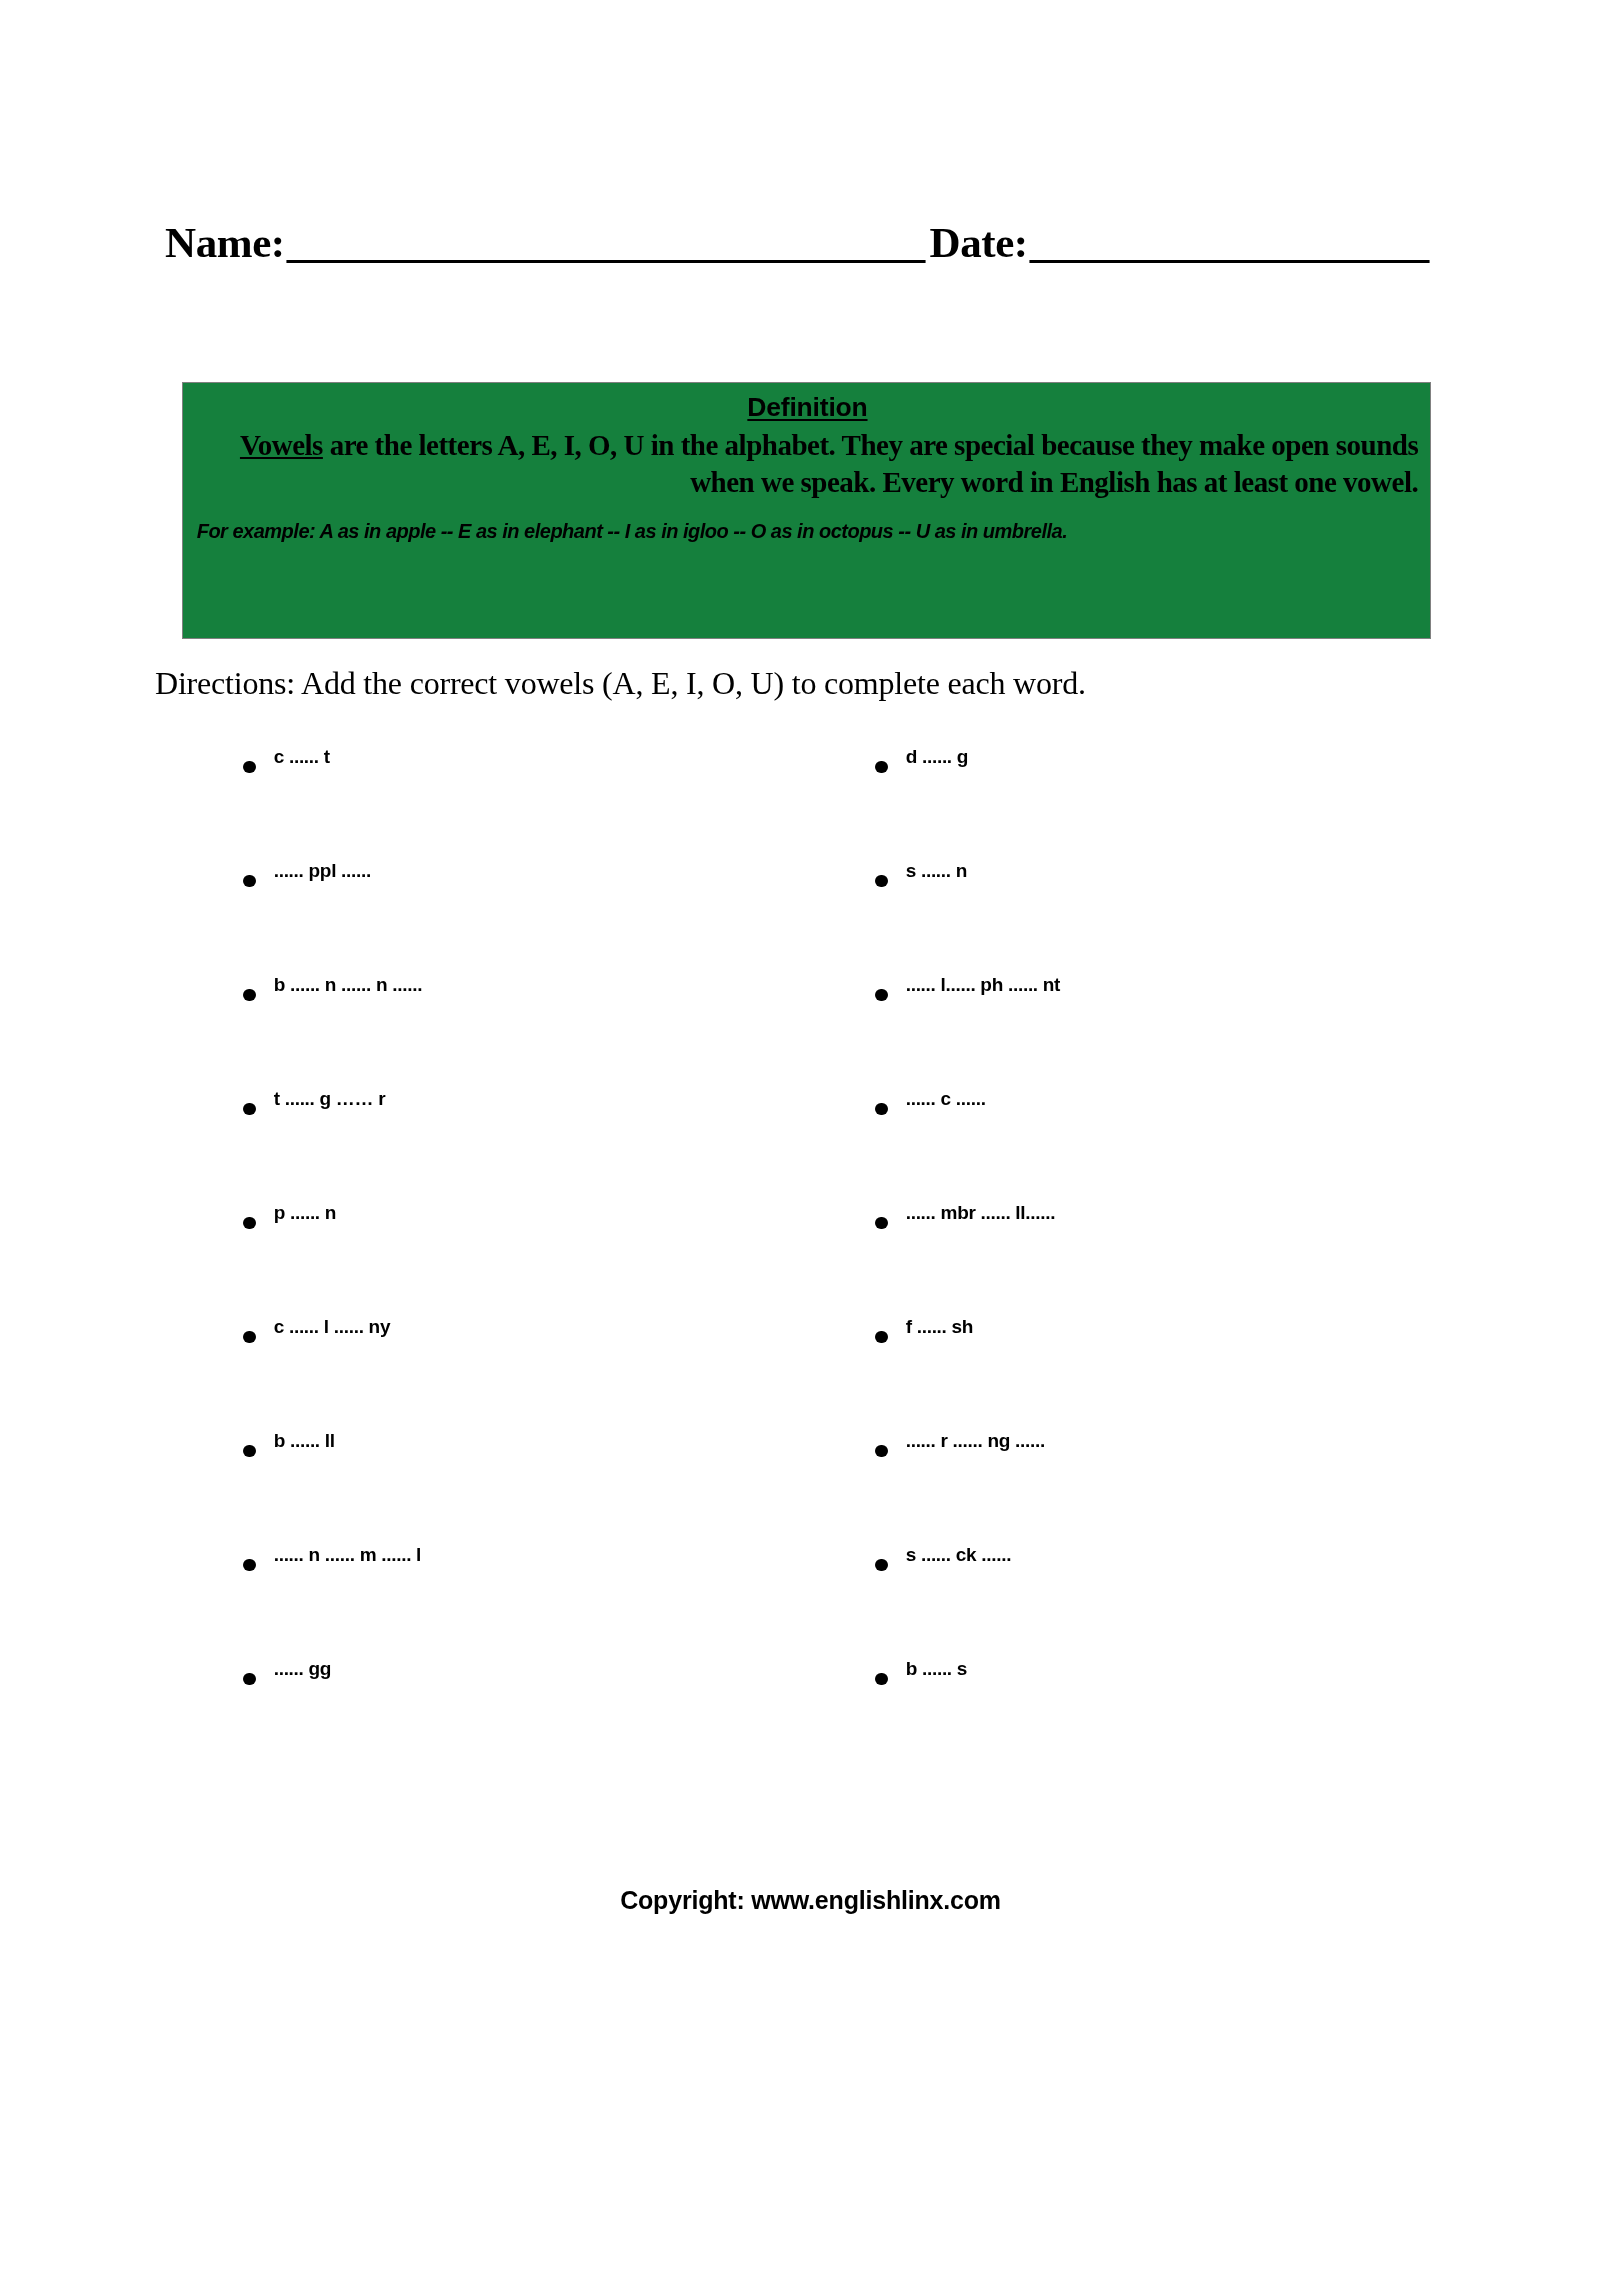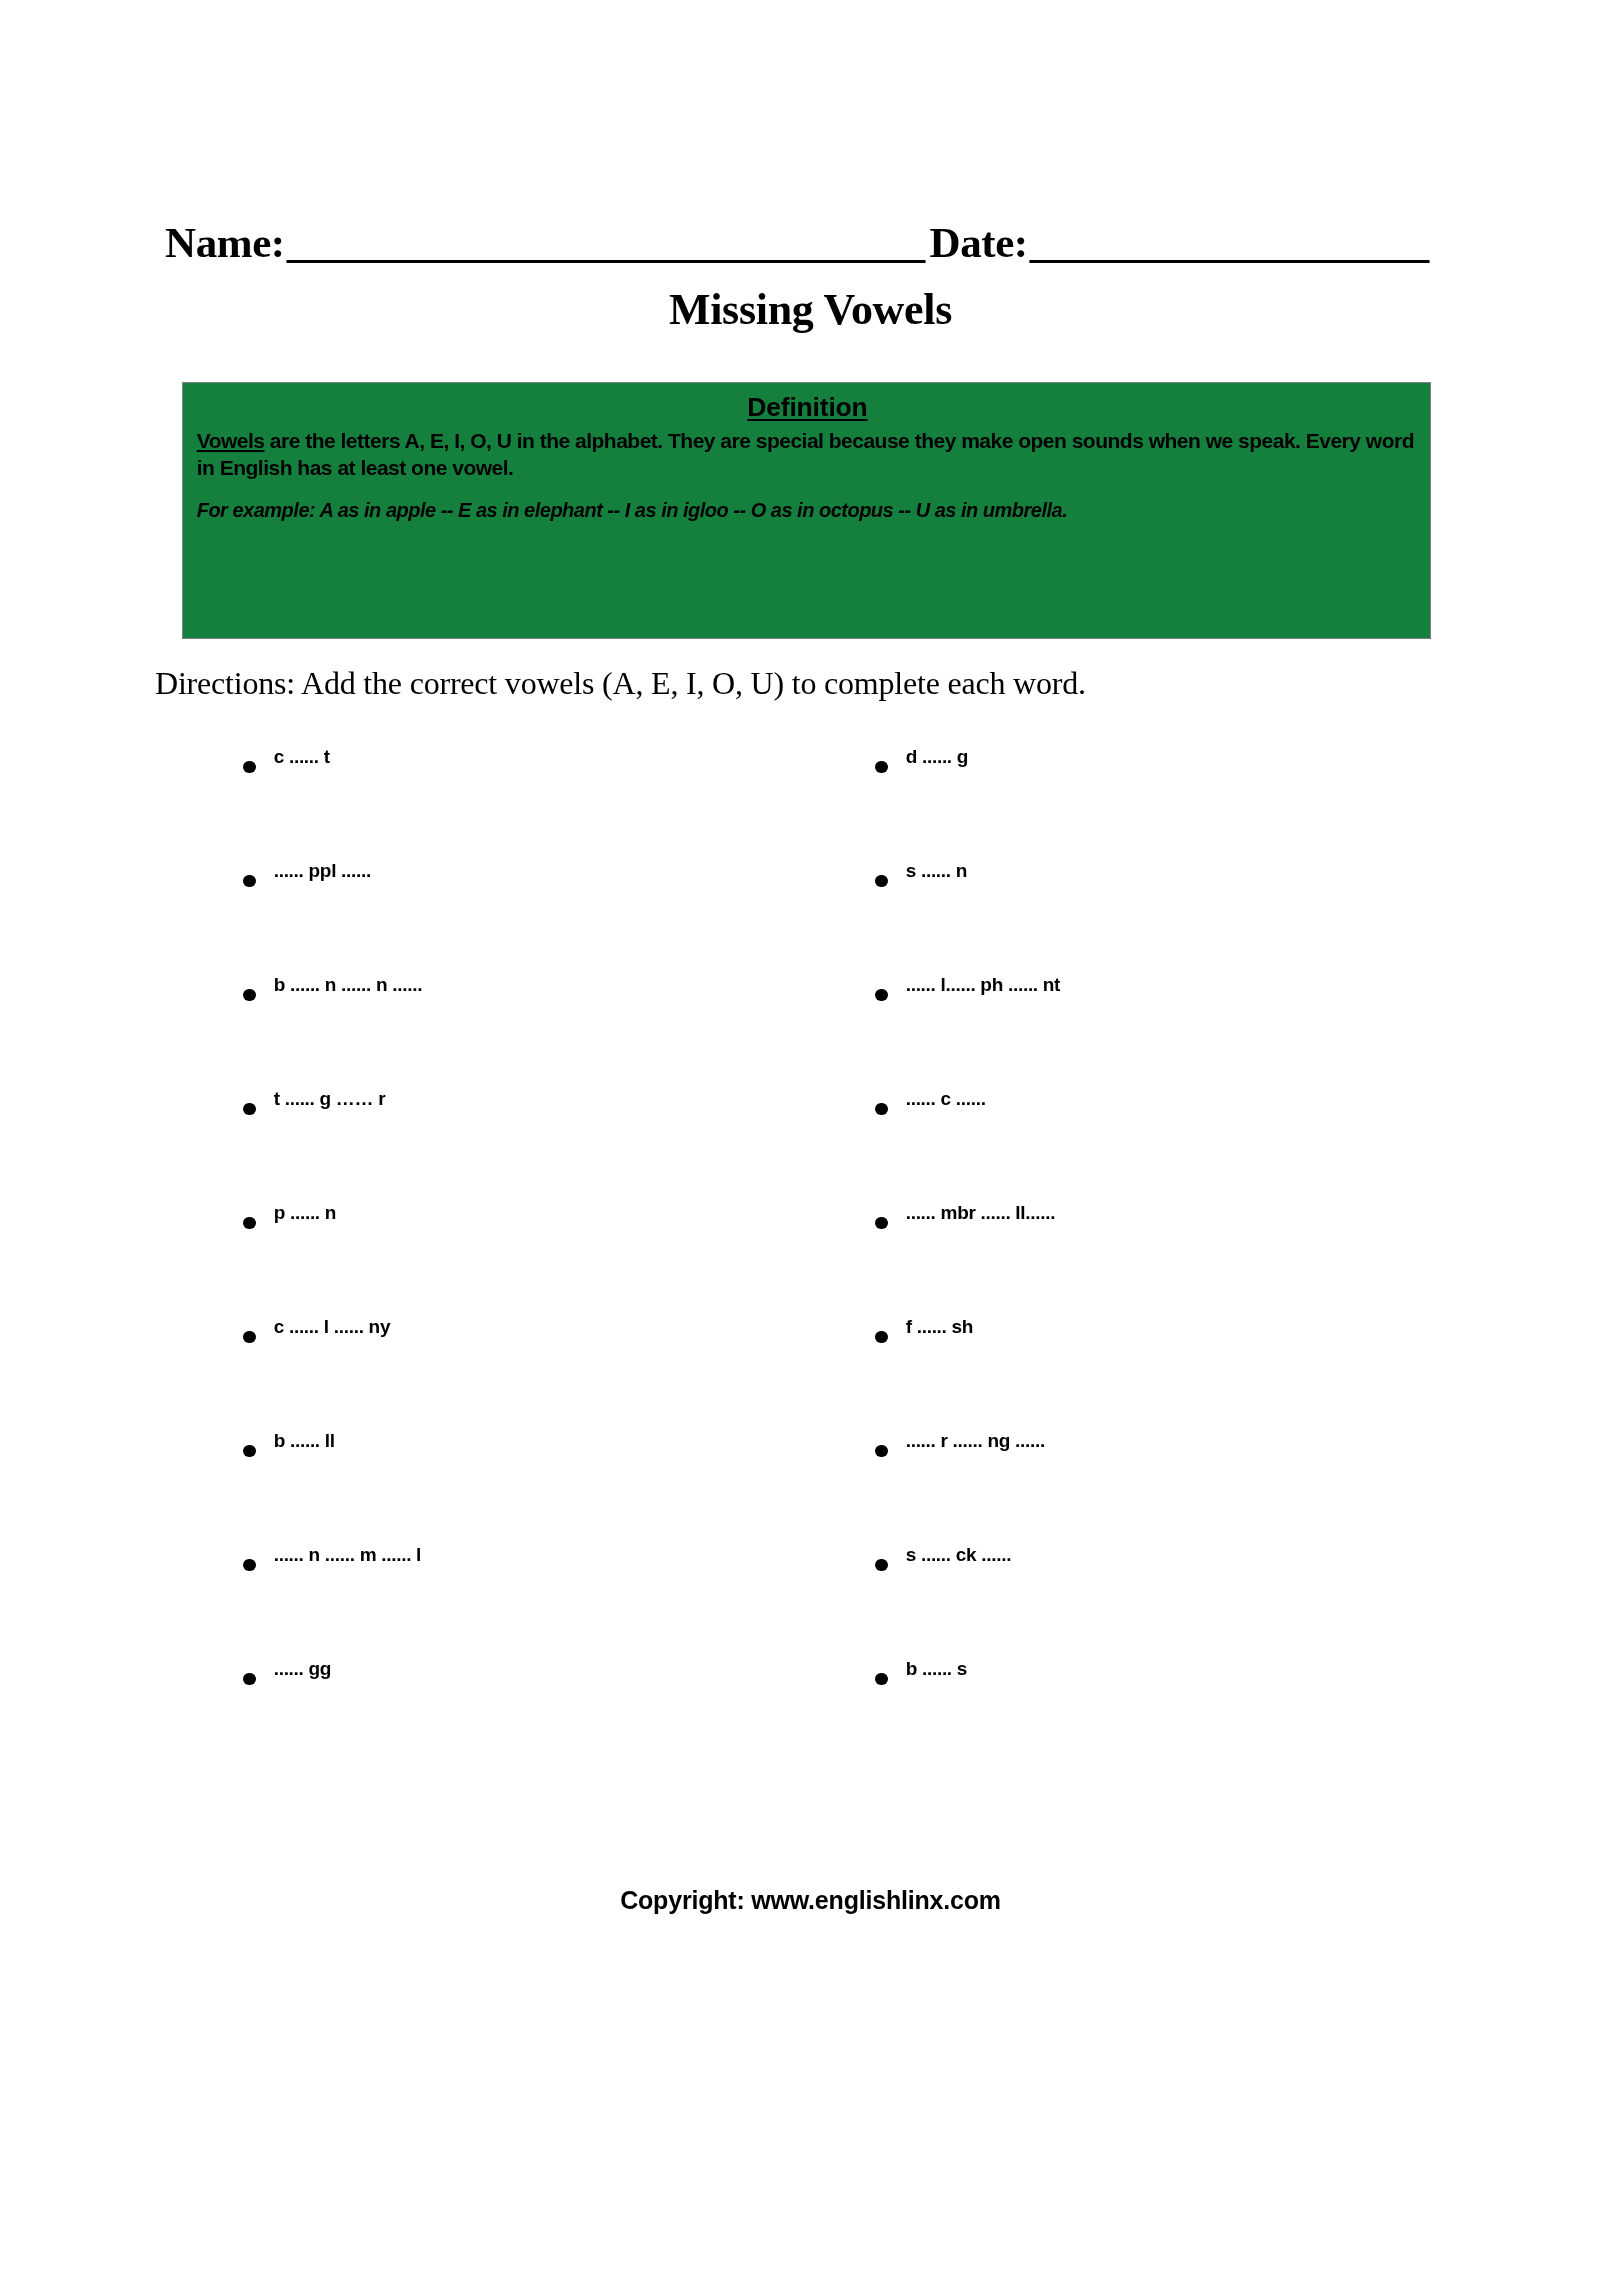--- a/index.html
+++ b/index.html
@@ -75,25 +75,26 @@
     text-align: center;
     font-family: "Liberation Sans", sans-serif;
     font-weight: bold;
     font-size: 26.5px;
     text-decoration: underline;
     text-underline-offset: 2.9px;
     letter-spacing: -0.2px;
     margin-bottom: 3.9px;
   }
   .def-body {
-    font-family: Liberation Sans, sans-serif;
-    font-weight: bold;
-    font-size: 21px;
+    font-family: Liberation Serif, serif;
+    font-weight: bold;
+    font-size: 29px;
     line-height: 1.30;
     letter-spacing: -0.5px;
+    text-align: right;
   }
   .def-body .u { text-decoration: underline; text-underline-offset: 2px; }
   .def-example {
     margin-top: 15.7px;
     font-family: "Liberation Sans", sans-serif;
     font-weight: bold;
     font-style: italic;
     font-size: 20px;
     line-height: 1.30;
     letter-spacing: -0.5px;
@@ -168,21 +169,20 @@
 
 <div class="page">
 
   <div class="header-row">
     <span class="header-label">Name:</span>
     <span class="header-rule">________________________________</span>
     <span class="header-label gap-date">Date:</span>
     <span class="header-rule">____________________</span>
   </div>
 
-  <div class="title">Missing Vowels</div>
 
   <div class="def-box">
     <div class="def-title">Definition</div>
     <div class="def-body"><span class="u">Vowels</span><span> are the letters A, E, I, O, U in the alphabet. They are special because they make open sounds when we speak. Every word in English has at least one vowel.</span></div>
     <div class="def-example">For example:   A as in apple --  E as in elephant  --  I as in igloo  --   O as in octopus -- U as in umbrella.</div>
   </div>
 
   <div class="directions">Directions: Add the correct vowels (A, E, I, O, U) to complete each word.</div>
 
   <div class="columns">

